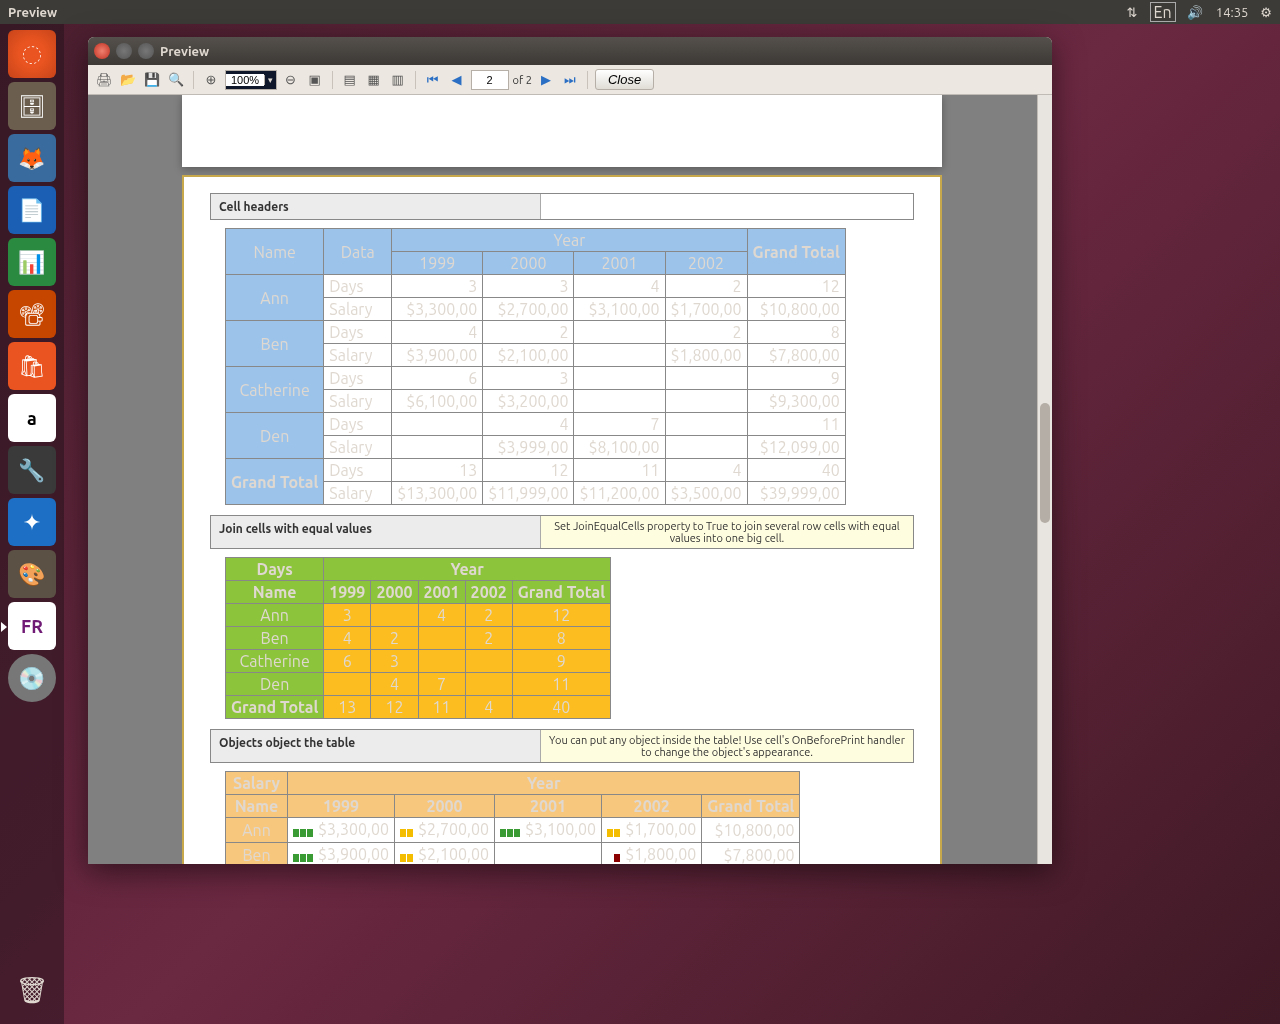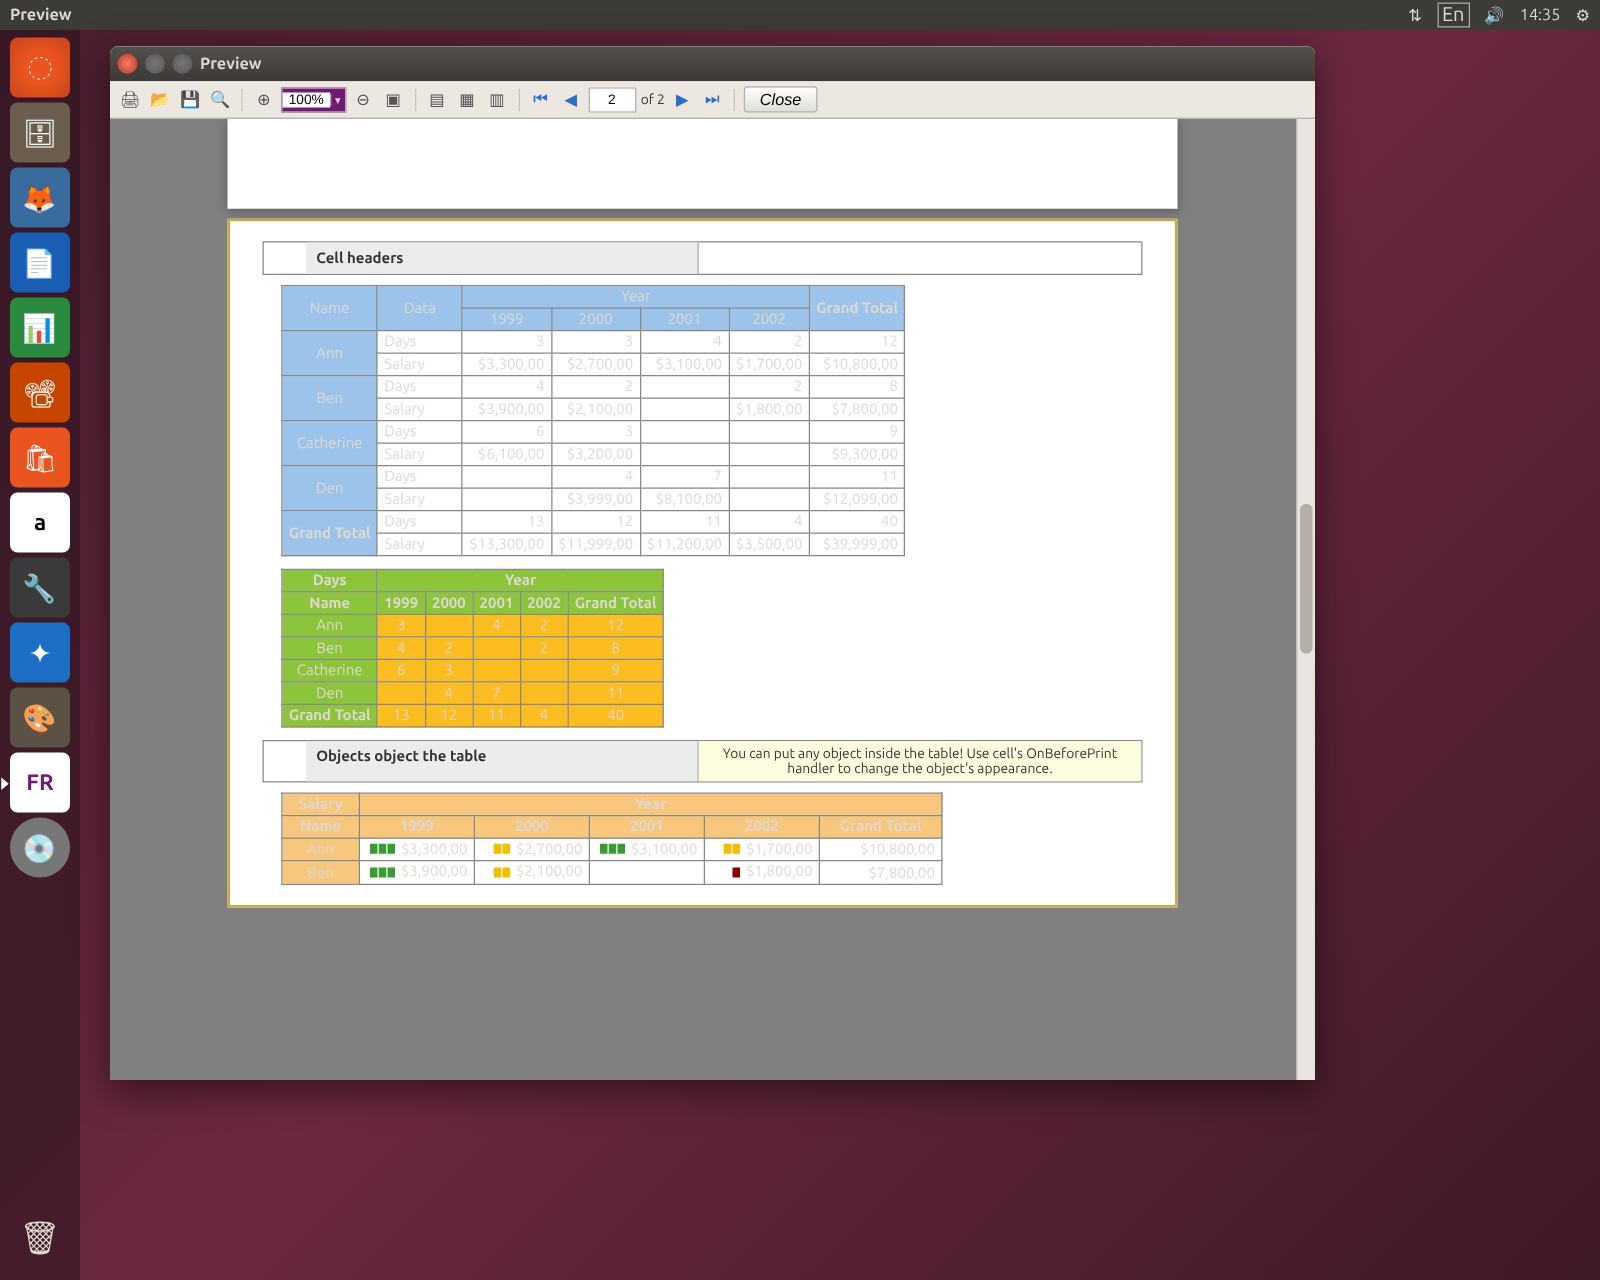--- a/index.html
+++ b/index.html
@@ -26,37 +26,37 @@
 .launcher .trash { margin-top: auto; margin-bottom: 10px; width:48px; height:48px; display:flex; align-items:center;justify-content:center; font-size:26px; }
 .launcher .pip { position:absolute; left:-7px; top:20px; width:0;height:0; border-top:5px solid transparent; border-bottom:5px solid transparent; border-left:6px solid #fff; }
 .window { position: absolute; left: 88px; top: 37px; width: 964px; height: 827px; background: #f0ebe6; border-radius: 6px 6px 0 0; box-shadow: 0 8px 30px rgba(0,0,0,0.5); overflow: hidden; }
 .titlebar { height: 28px; background: linear-gradient(#55504b,#3c3936); display: flex; align-items: center; padding: 0 6px; color: #dfd8d0; font-weight: bold; font-size:13px; gap:6px; }
 .titlebar .wbtn { width:16px; height:16px; border-radius:50%; display:inline-block; }
 .titlebar .close { background: radial-gradient(circle,#f08070,#c03020); }
 .titlebar .min, .titlebar .max { background: radial-gradient(circle,#777,#555); }
 .toolbar { height: 30px; background: #ece7e0; border-bottom: 1px solid #c0bbb4; display:flex; align-items:center; padding: 0 6px; gap:4px; }
 .tbtn { width:20px; height:20px; display:flex; align-items:center; justify-content:center; cursor:pointer; font-size:13px; color:#555; }
 .tsep { width:1px; height:18px; background:#c8c2bb; margin:0 3px; }
-.zoombox { display:flex; align-items:center; border:1px solid #b5afa7; background:#701a75; height:20px; }
+.zoombox { display:flex; align-items:center; border:1px solid #b5afa7; background:#0f172a; height:20px; }
 .zoombox input { border:none; width:38px; font-size:11px; text-align:center; outline:none; }
 .zoombox .dd { border-left:1px solid #b5afa7; padding:0 3px; font-size:9px; }
 .pagebox { border:1px solid #b5afa7; background:#fff; height:20px; width:38px; }
 .pagebox input { border:none; width:100%; font-size:11px; text-align:center; outline:none; height:18px; }
 .closebtn { border:1px solid #b5afa7; background:linear-gradient(#fff,#e0ddd6); border-radius:3px; padding:2px 12px; font-size:13px; cursor:pointer;font-style:italic; }
 .viewport { position:absolute; top:58px; left:0; right:0; bottom:0; background:#808080; overflow:hidden; }
 .scrollbar { position:absolute; right:0; top:0; bottom:0; width:15px; background:#e8e4df; border-left:1px solid #c0bbb4; }
 .scrollthumb { position:absolute; left:2px; right:2px; top:40%; height:120px; background:#b4aea6; border-radius:6px; }
 .page-area { margin:0 16px 0 0; height:100%; }
 .page1, .page2 { background:#fff; box-shadow:0 2px 8px rgba(0,0,0,.3); margin:0 auto; }
 .page1 { width:760px; height:72px; }
 .page2wrap { width:760px; margin:8px auto 0; border:2px solid #c7a94c; padding:6px; background:#fff; }
-.section-hdr { display:flex; border:1px solid #888; margin:10px 20px 8px;padding-left:34px; }
+.section-hdr { display:flex; border:1px solid #888; margin:10px 20px 8px; }
 .section-hdr .sh-title { flex:0 0 47%; background:#ececec; padding:6px 8px; font-weight:bold; color:#333; font-size:12px; border-right:1px solid #aaa;}
 .section-hdr .sh-desc { flex:1; background:#fffde0; padding:4px 8px; text-align:center; font-size:11px; color:#333; display:flex; align-items:center; justify-content:center; }
-.tbl { border-collapse: collapse; margin: 4px auto 10px 35px; font-size: 12px; }
+.tbl { border-collapse: collapse; margin: 4px auto 10px 35px; font-size: 16px; }
 .tbl td, .tbl th { border:1px solid #888; padding:2px 5px; text-align:center; }
 .t1 th { background:#9cc4eb; font-weight:normal; }
 .t1 .bh { background:#9cc4eb; font-weight:bold; }
 .t1 .nm { background:#9cc4eb; min-width:68px; }
 .t1 .dt { background:#fff; text-align:left; padding-left:5px; width:42px;}
 .t1 .v { text-align:right; min-width:60px; background:#fff; }
 .t1 .gt { min-width:70px; text-align:right; background:#fff; }
 .t1 .gtlbl { background:#9cc4eb; font-weight:bold; }
 .t2 th, .t2 .hdr { background:#8cc43c; }
 .t2 .v { background:#fbbd1f; min-width:30px; }
@@ -245,20 +245,24 @@
                 <td class="dt">Salary</td>
                 <td class="v">$13,300,00</td>
                 <td class="v">$11,999,00</td>
                 <td class="v">$11,200,00</td>
                 <td class="v">$3,500,00</td>
                 <td class="gt">$39,999,00</td>
               </tr>
             </tbody>
           </table>
 
+        <div class="section-hdr">
+          <div class="sh-title">Join cells with equal values</div>
+          <div class="sh-desc">Set JoinEqualCells property to True to join several row cells with equal values into one big cell.</div>
+        </div>
         <table class="tbl t2" id="tbl2">
             <tbody>
               <tr>
                 <th class="hdr">Days</th>
                 <th class="hdr" colspan="5">Year</th>
               </tr>
               <tr>
                 <th class="hdr">Name</th>
                 <th class="hdr">1999</th>
                 <th class="hdr">2000</th>

